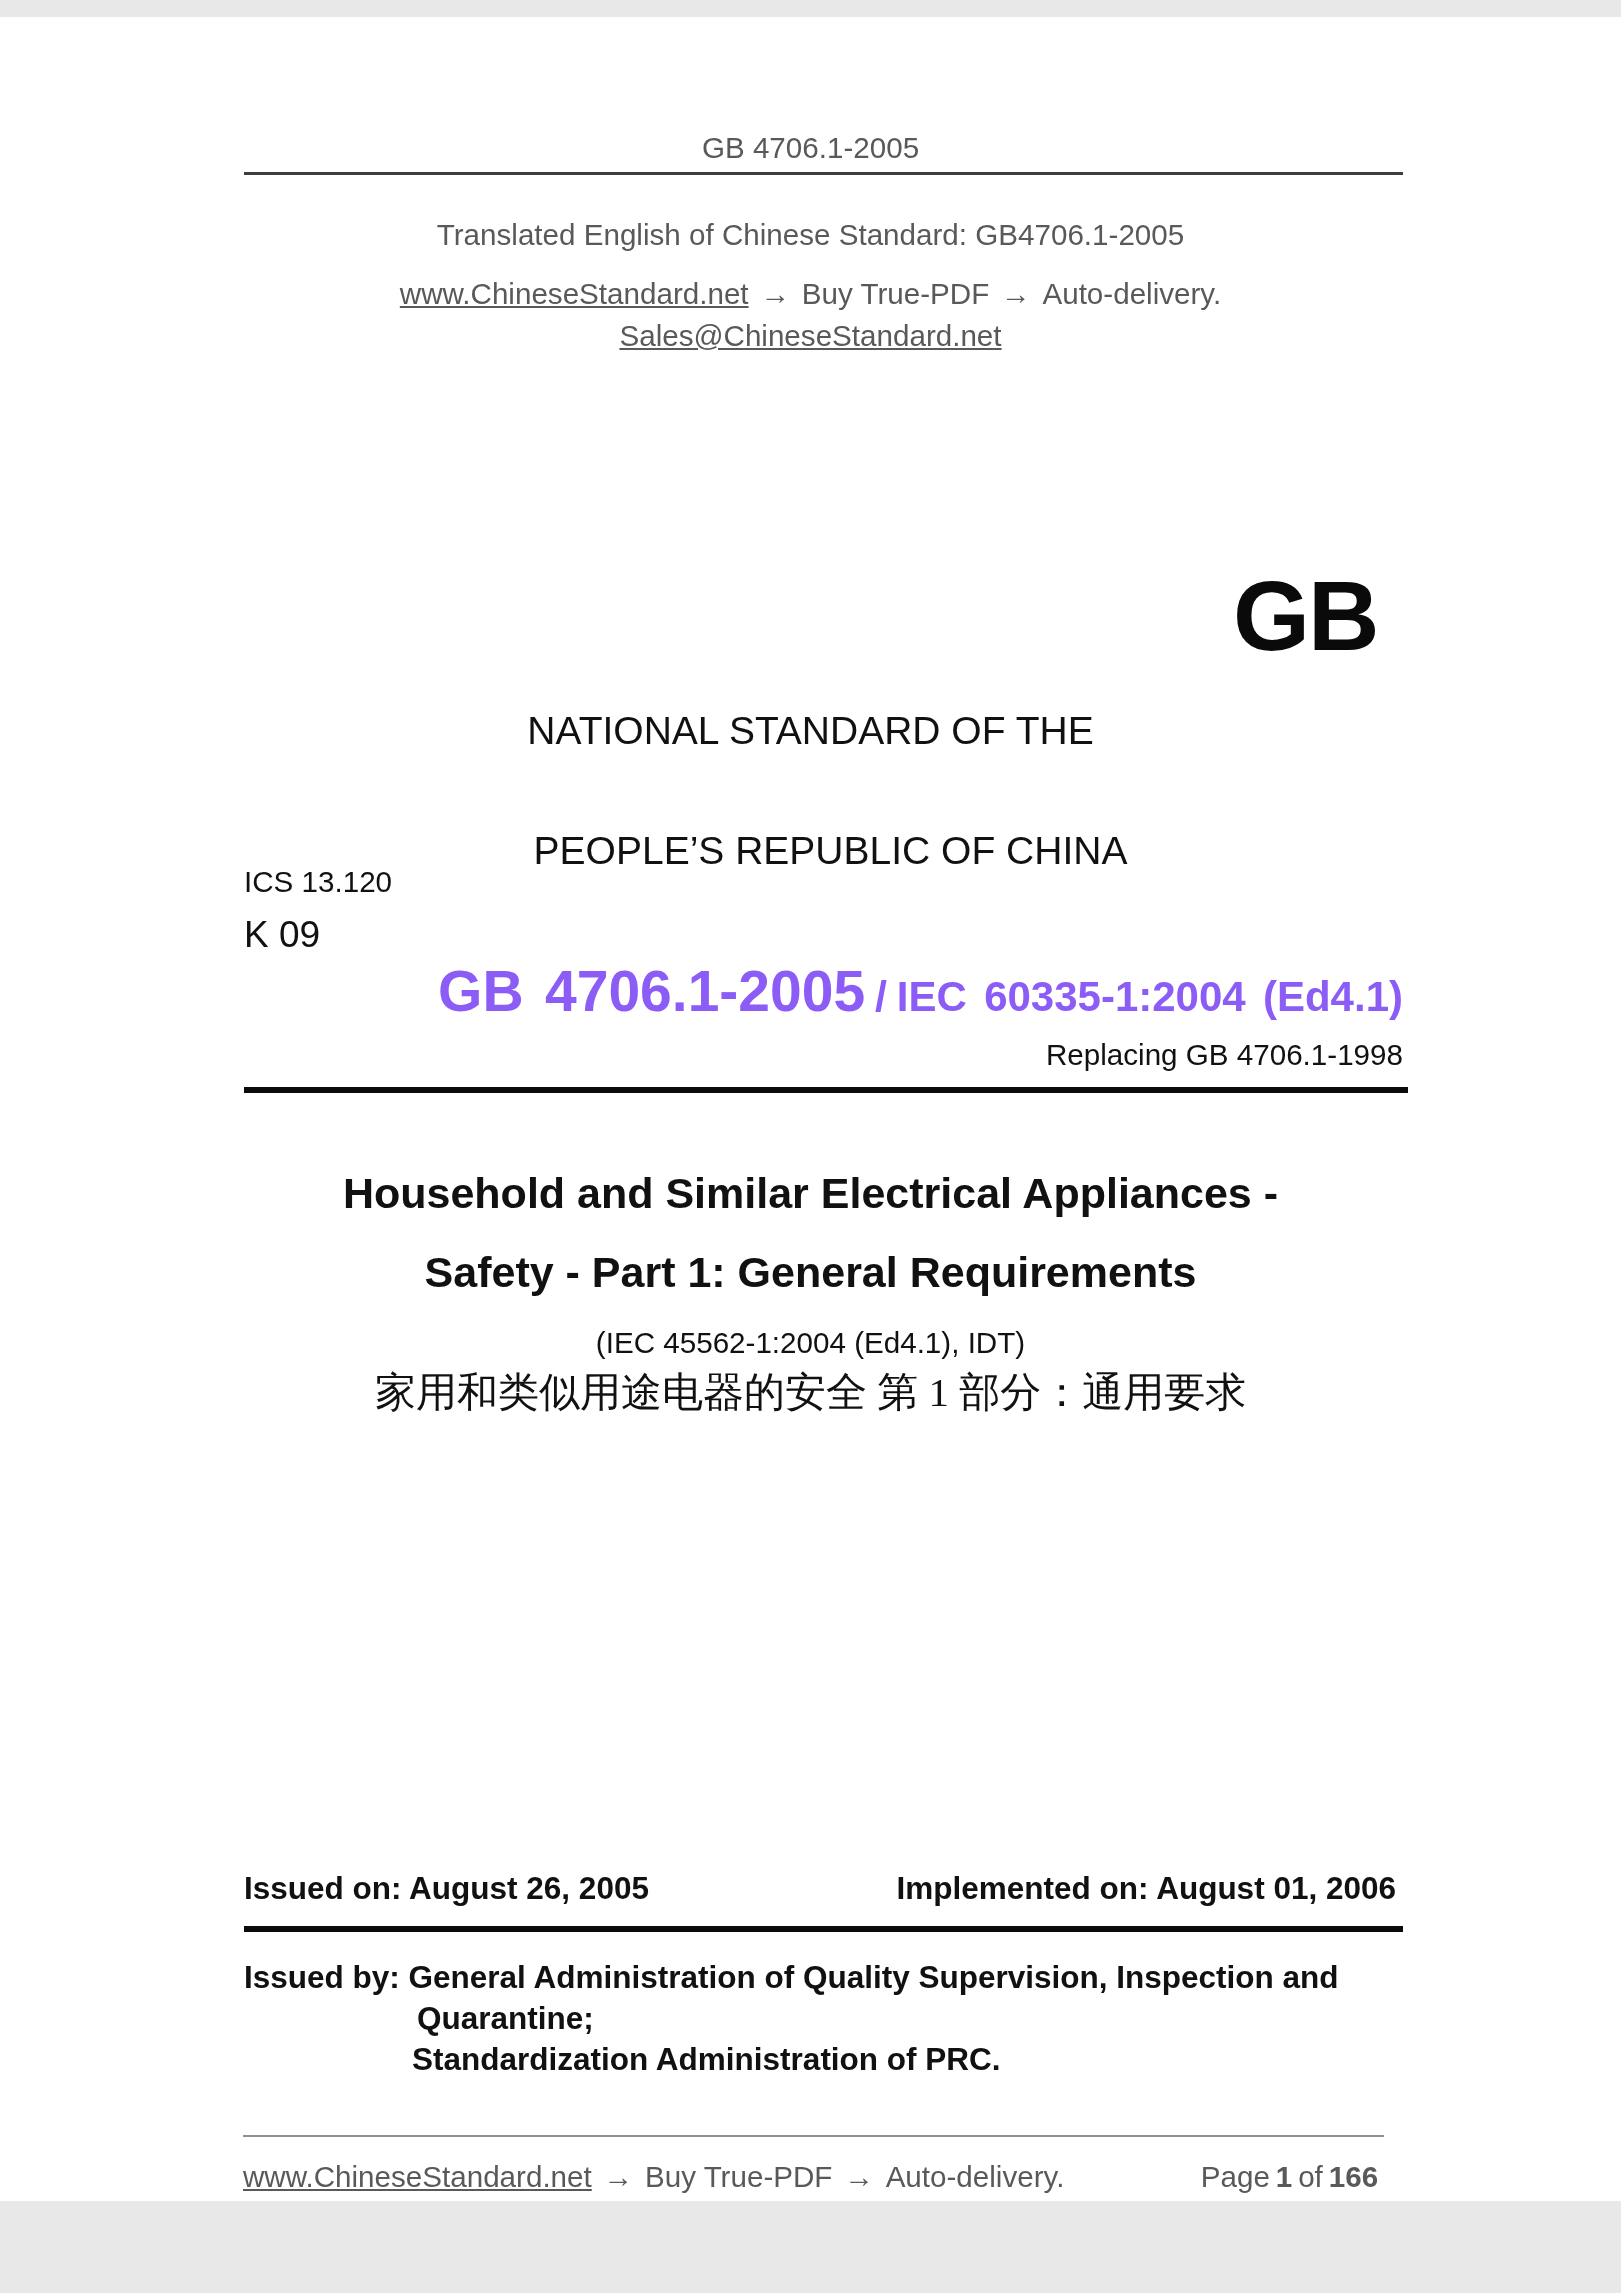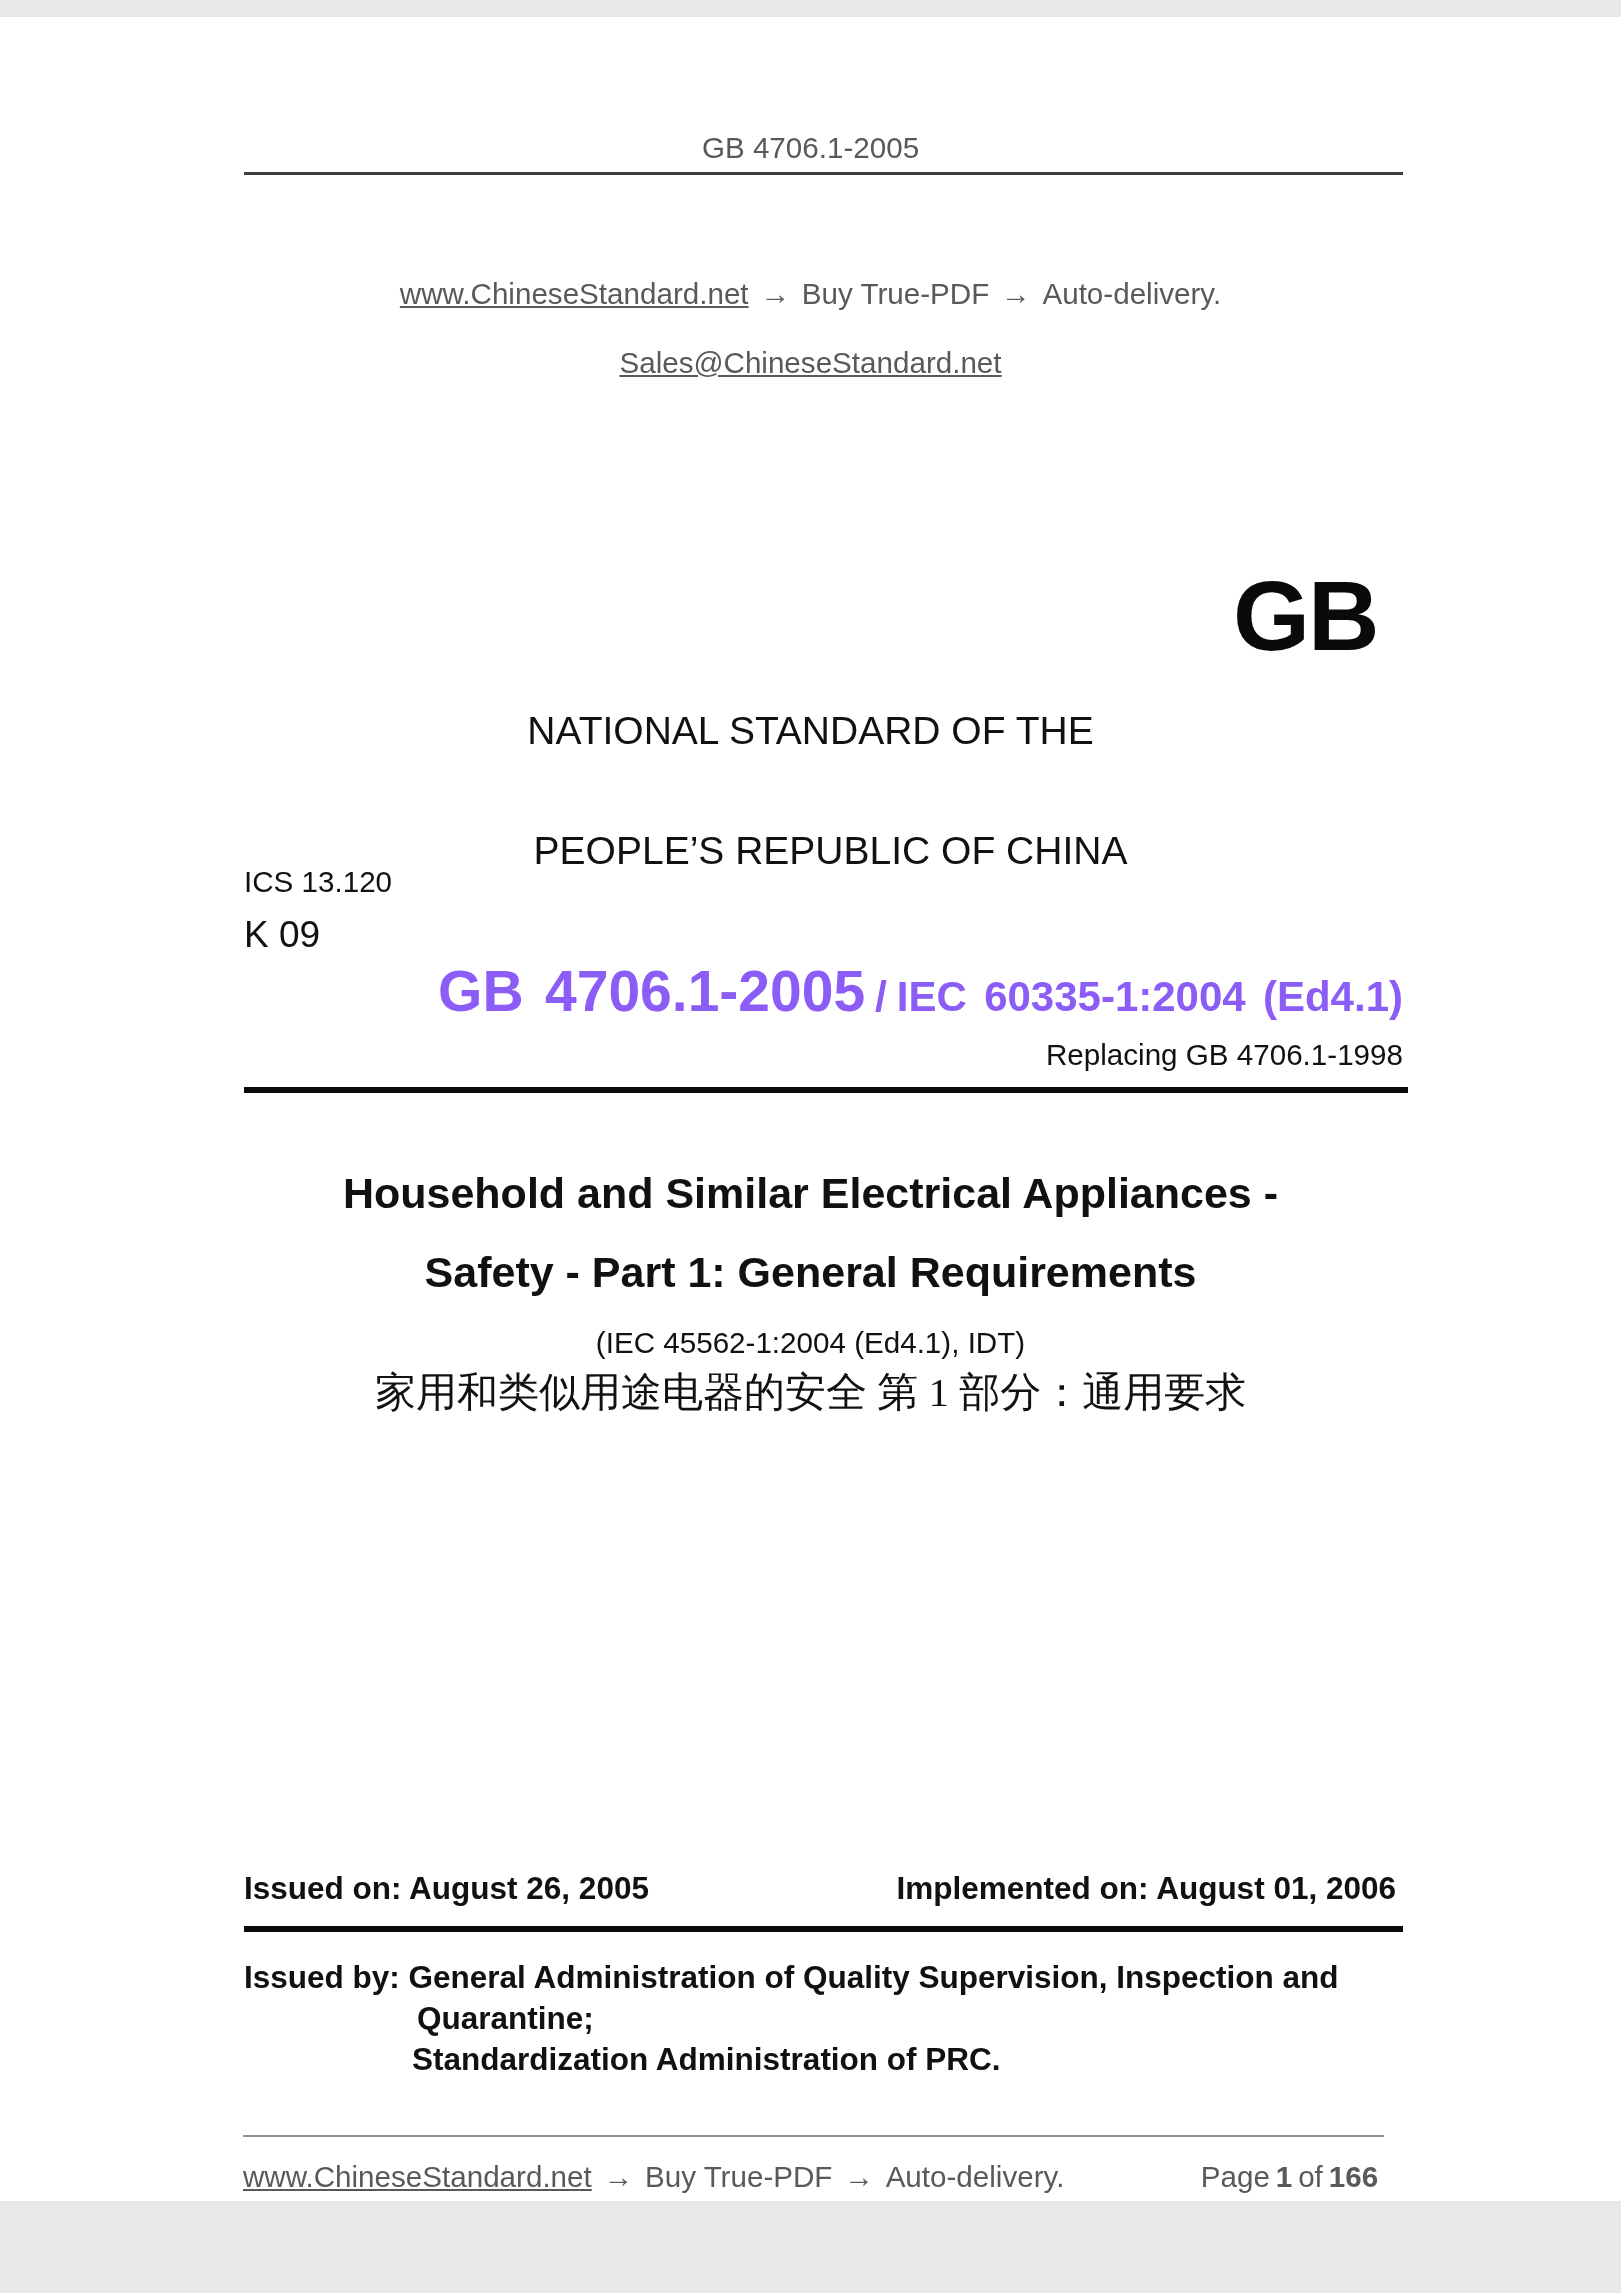--- a/index.html
+++ b/index.html
@@ -16,21 +16,21 @@
   .abs { position:absolute; line-height:1; white-space:nowrap; }
   .center { left:0; width:100%; text-align:center; }
   .muted { color:#595959; }
   .b { font-weight:bold; }
   a.link { color:inherit; text-decoration:underline; cursor:pointer; }
 
   .header-doc   { top:116px; font-size:29.6px; }
   .header-rule  { top:155px; left:244px; right:218px; height:3px; background:#3d3d3d; }
   .translated   { top:203px; font-size:29.6px; }
   .buyline      { top:262px; font-size:29.6px; }
-  .salesline    { top:331px; font-size:29.6px; }
+  .salesline    { top:304px; font-size:29.6px; }
   .arrow        { margin:0 11.8px; display:inline-block; }
 
   .emblem { top:549px; left:1233px; font-size:99px; font-weight:bold; letter-spacing:-2px; color:#0a0a0a; }
 
   .nat1 { top:694px; font-size:39px; }
   .nat2 { top:814px; font-size:39px;padding-left:20px; }
 
   .ics  { top:850px; left:244px; font-size:29.6px; }
   .k09  { top:899px; left:244px; font-size:37px; }
 
@@ -62,20 +62,21 @@
   .pgap { margin:0 5.9px; }
 </style>
 </head>
 <body>
 
 <div class="page">
 
   <div class="abs center muted header-doc">GB 4706.1-2005</div>
   <div class="abs header-rule"></div>
 
+  <div class="abs center muted translated">Translated English of Chinese Standard: GB4706.1-2005</div>
 
   <div class="abs center muted buyline"><a class="link">www.ChineseStandard.net</a><span class="arrow">→</span><span>Buy True-PDF</span><span class="arrow">→</span><span>Auto-delivery.</span></div>
 
   <div class="abs center muted salesline"><a class="link">Sales@ChineseStandard.net</a></div>
 
   <div class="abs emblem">GB</div>
 
   <div class="abs center nat1">NATIONAL STANDARD OF THE</div>
   <div class="abs center nat2">PEOPLE’S REPUBLIC OF CHINA</div>
 

